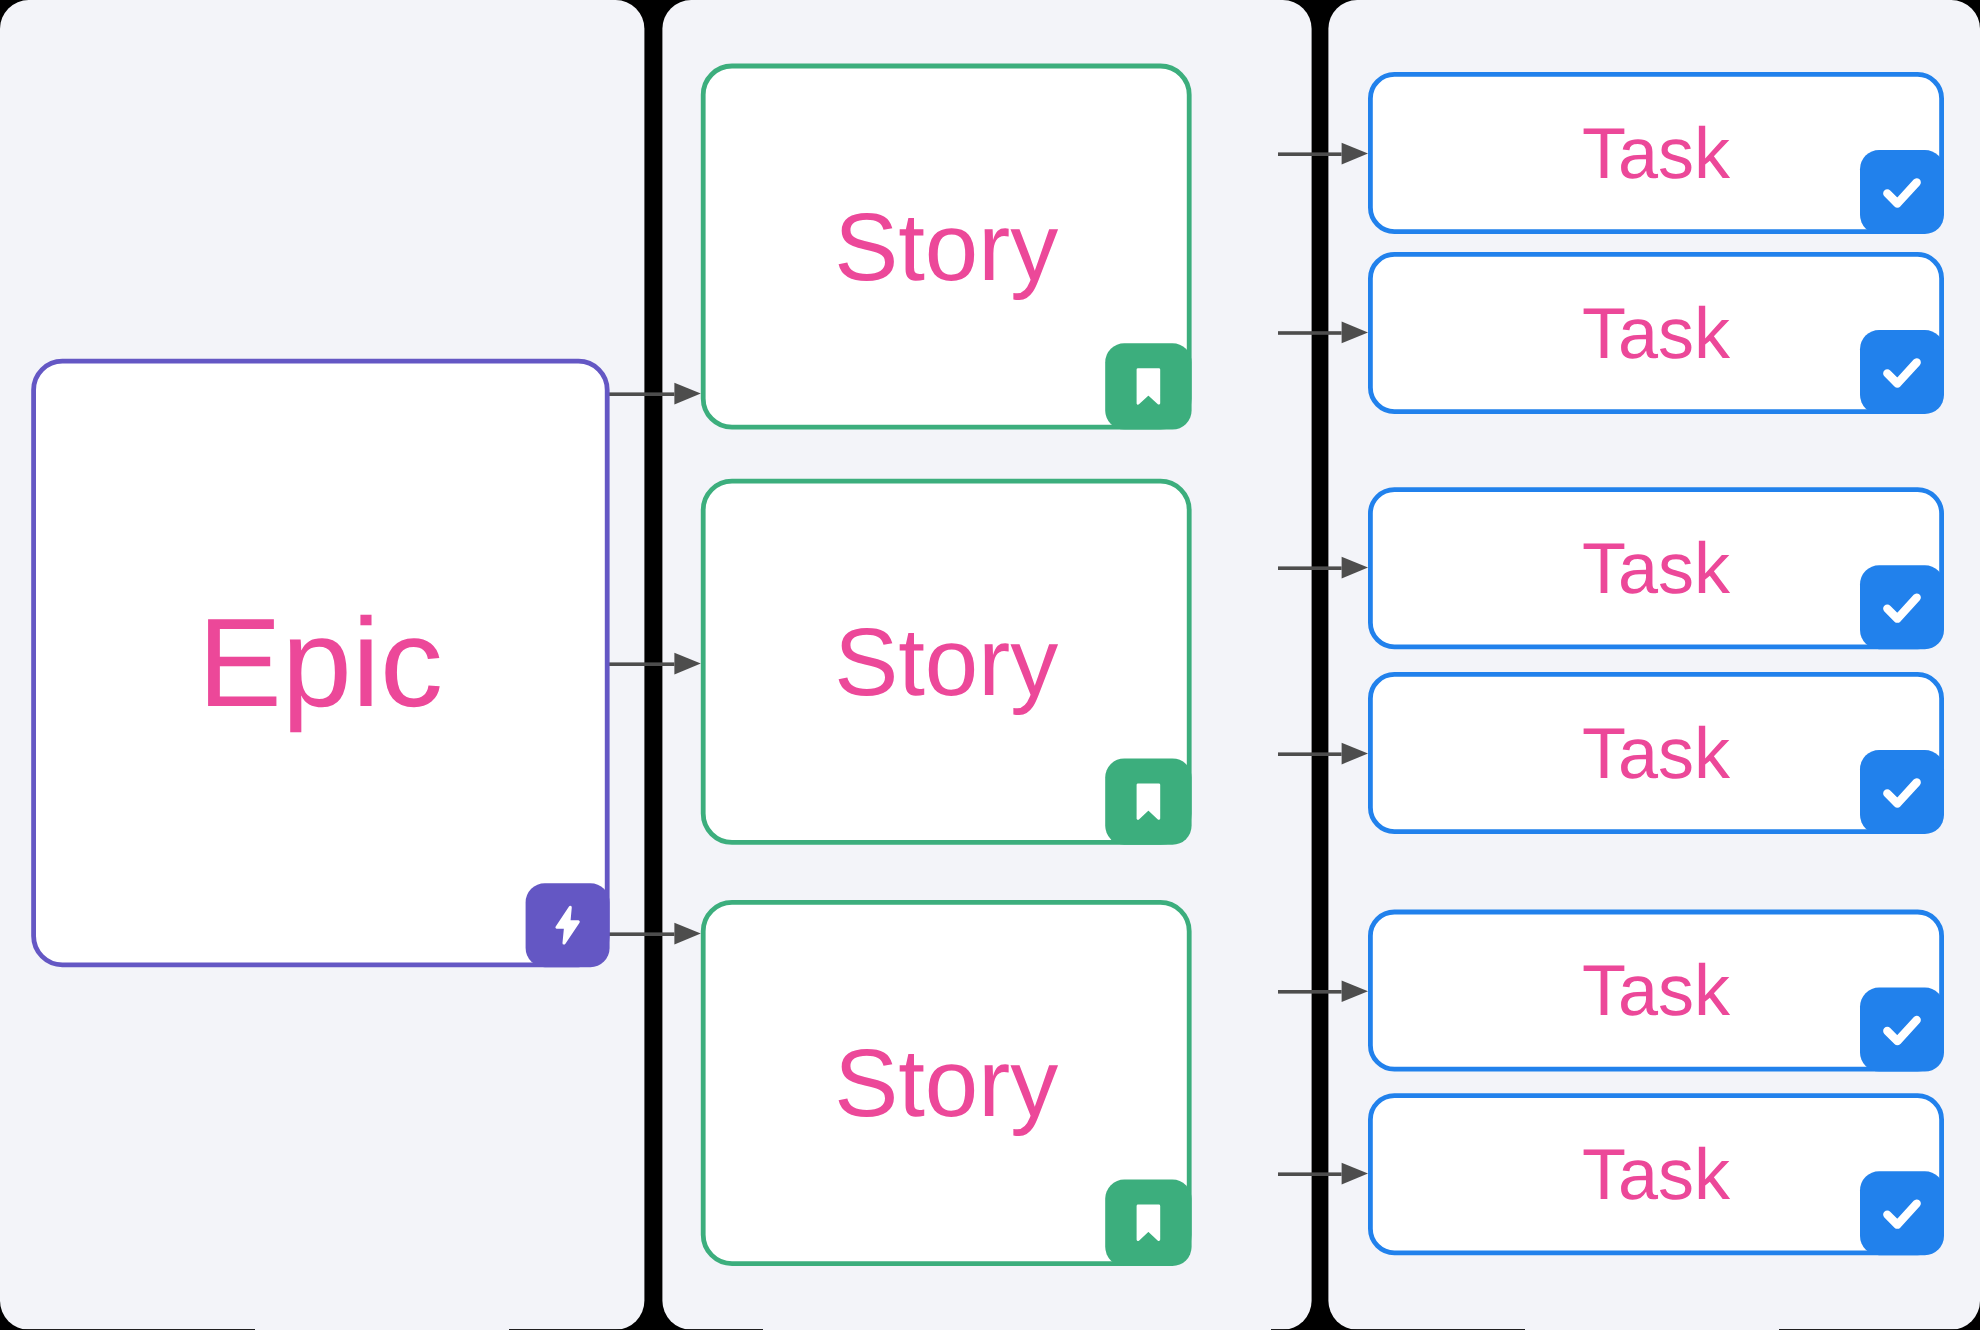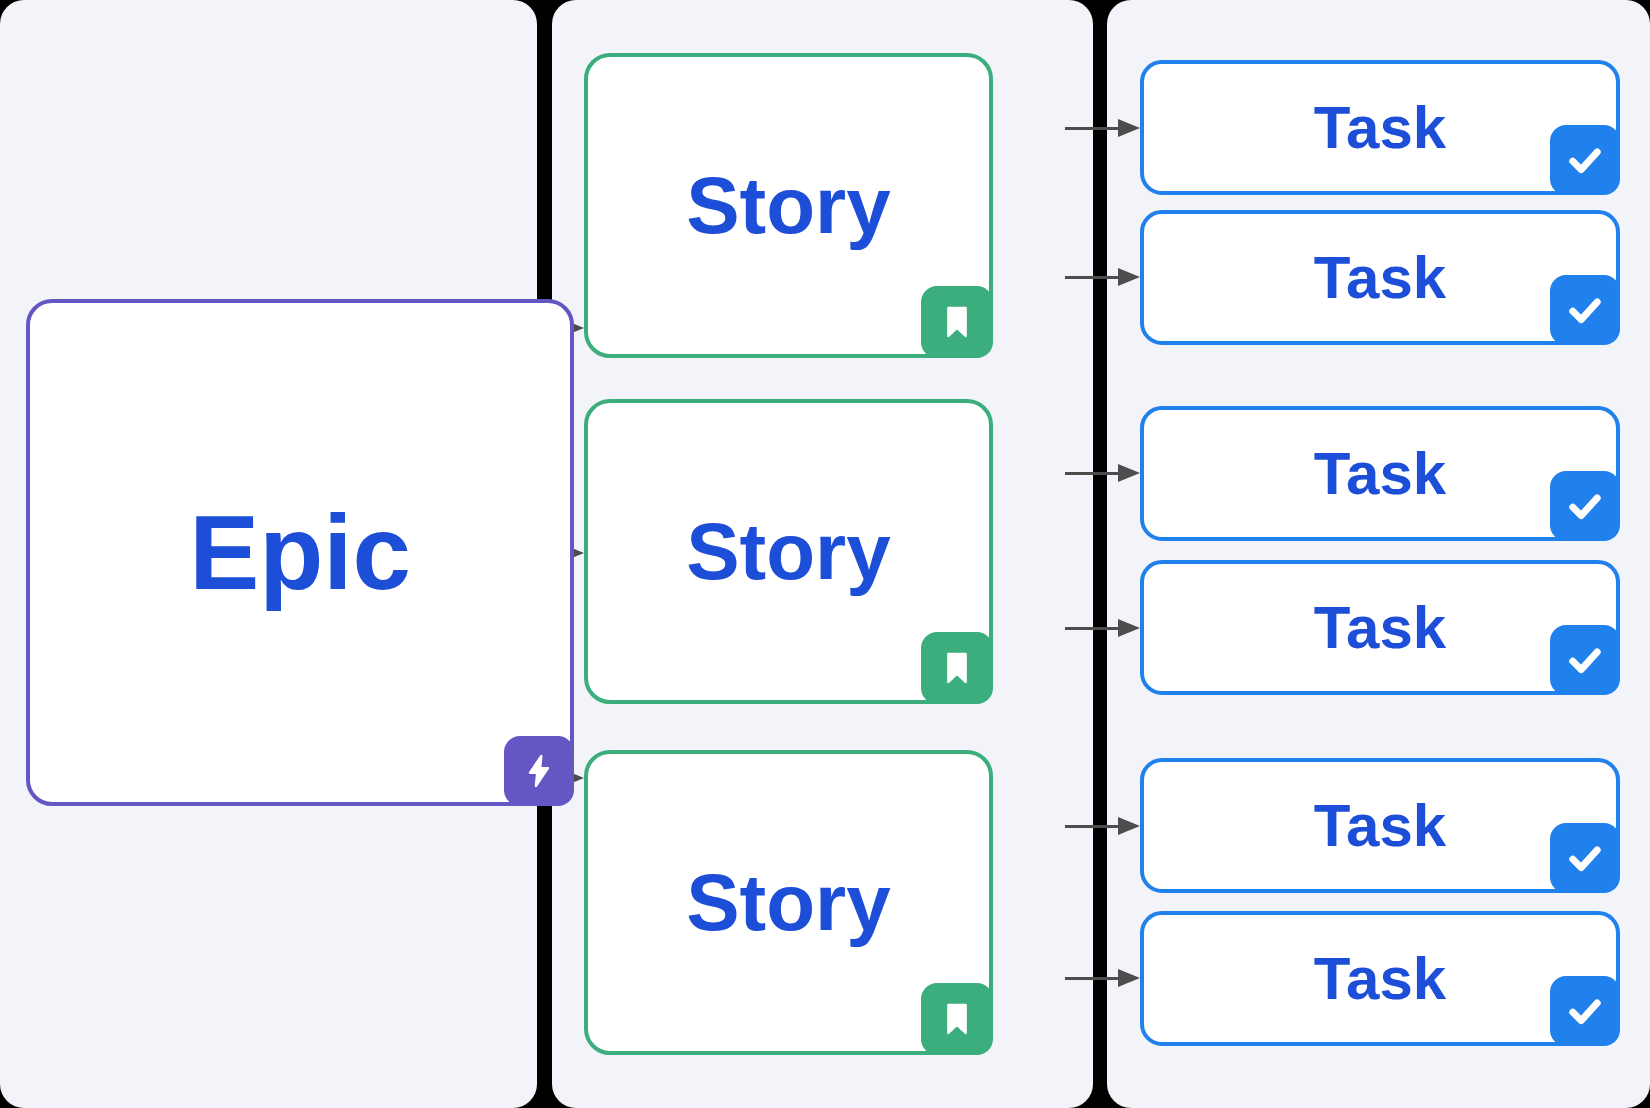--- a/index.html
+++ b/index.html
@@ -8,22 +8,22 @@
     font-family:"Liberation Sans",sans-serif;
   }
   
   .panel{position:absolute;top:0;height:1108px;background:#f3f4f9;border-radius:24px;}
   .panel-1{left:0;width:537px;}
   .panel-2{left:552px;width:541px;}
   .panel-3{left:1107px;width:543px;}
 
   
   .card{position:absolute;background:#fff;box-sizing:border-box;display:flex;align-items:center;justify-content:center;}
-  .card .label{color:#1d4ed8;line-height:1;font-weight:bold;}
-  .epic{left:26px;top:299px;width:548px;height:507px;border:4px solid #6457c4;border-radius:26px;z-index:3;}
+  .card .label{color:#ec4899;line-height:1;}
+  .epic{left:26px;top:299px;width:482px;height:507px;border:4px solid #6457c4;border-radius:26px;z-index:3;}
   .epic .label{font-size:105px;}
   .story{left:584px;width:409px;height:305px;border:4px solid #3cae7d;border-radius:26px;z-index:3;}
   .story .label{font-size:80px;}
   .story-1{top:53px;}
   .story-2{top:399px;}
   .story-3{top:750px;}
   .task{left:1140px;width:480px;height:135px;border:4px solid #2181ec;border-radius:22px;z-index:3;}
   .task .label{font-size:60px;}
   .task-1{top:60px;}
   .task-2{top:210px;}

